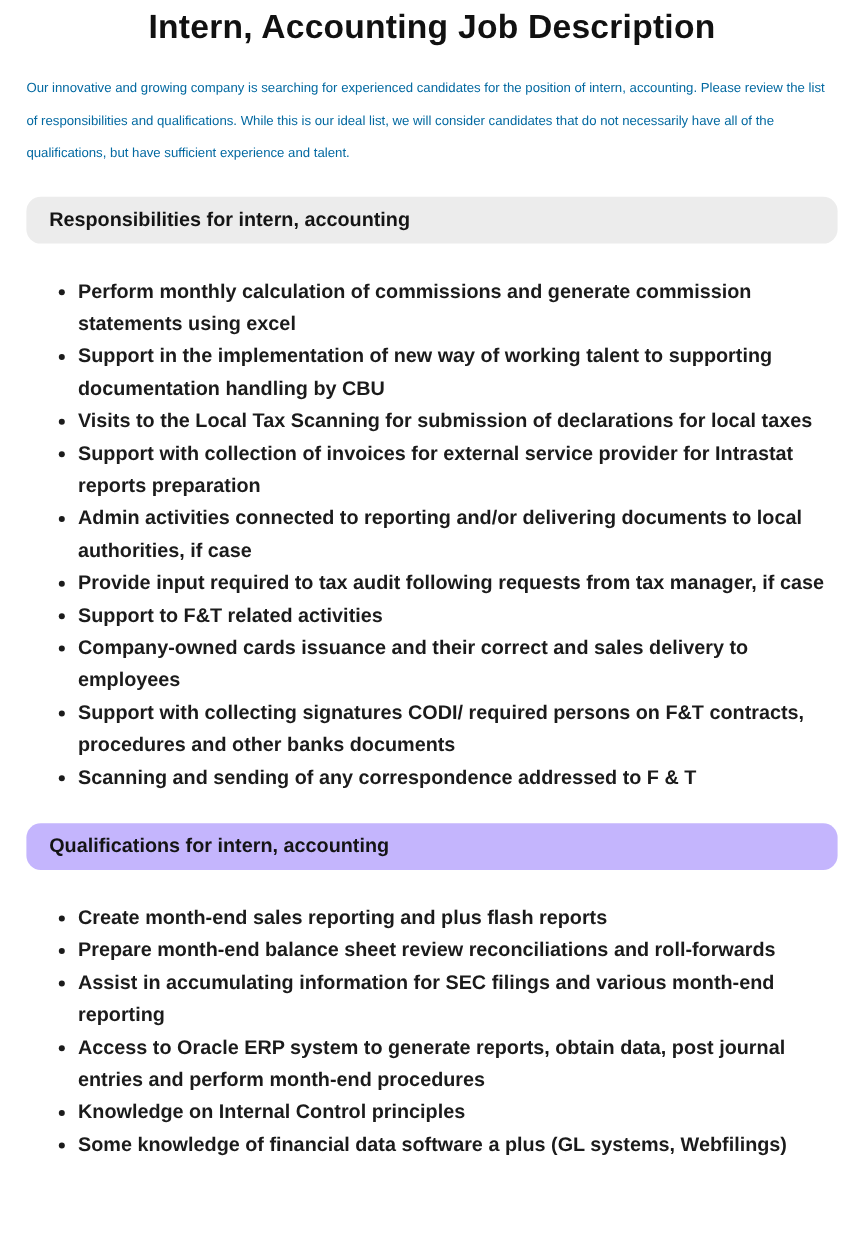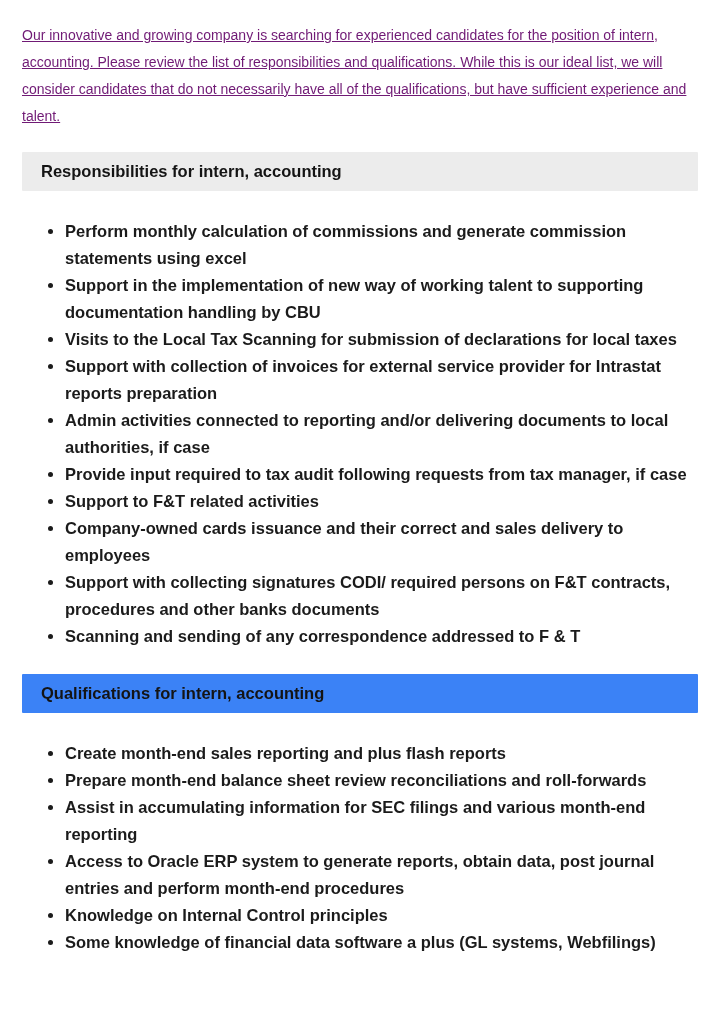--- a/index.html
+++ b/index.html
@@ -23,74 +23,74 @@
   .doc-title {
     font-size: 28px;
     font-weight: 700;
     text-align: center;
     color: #111111;
     margin: 0;
     padding-top: 7px;
     letter-spacing: 0.2px;
   }
   .intro {
-    font-size: 14px;
+    font-size: 11px;
     line-height: 27px;
     margin: 22px 0 0 0;
-    color: #701a75;
-    text-decoration: underline;
+    color: #0369a1;
   }
   .sections {
     margin-top: 22px;
   }
   .section-heading {
     background: #ececec;
     font-weight: 700;
     font-size: 16.5px;
     color: #141414;
     padding: 10px 16px 10px 19px;
     margin: 22px 0 0 0;
-    border-radius: 1px;
+    border-radius: 12px;
   }
   ul.bullets {
     margin: 27px 0 24px 0;
     padding-left: 43px;
     list-style: disc;
   }
   ul.bullets li {
     font-size: 16.5px;
     line-height: 27px;
     margin: 0;
     padding: 0;
     color: #1b1b1b;
     font-weight: bold;
   }
 </style>
 </head>
 <body>
 
 <div class="page">
+  <h1 class="doc-title">Intern, Accounting Job Description</h1>
 
   <p class="intro">Our innovative and growing company is searching for experienced candidates for the position of intern, accounting. Please review the list of responsibilities and qualifications. While this is our ideal list, we will consider candidates that do not necessarily have all of the qualifications, but have sufficient experience and talent.</p>
 
   <div class="sections">
       <div class="section-heading" style="background: rgb(236, 236, 236);">Responsibilities for intern, accounting</div>
       <ul class="bullets">
         <li>Perform monthly calculation of commissions and generate commission statements using excel</li>
         <li>Support in the implementation of new way of working talent to supporting documentation handling by CBU</li>
         <li>Visits to the Local Tax Scanning for submission of declarations for local taxes</li>
         <li>Support with collection of invoices for external service provider for Intrastat reports preparation</li>
         <li>Admin activities connected to reporting and/or delivering documents to local authorities, if case</li>
         <li>Provide input required to tax audit following requests from tax manager, if case</li>
         <li>Support to F&amp;T related activities</li>
         <li>Company-owned cards issuance and their correct and sales delivery to employees</li>
         <li>Support with collecting signatures CODI/ required persons on F&amp;T contracts, procedures and other banks documents</li>
         <li>Scanning and sending of any correspondence addressed to F &amp; T</li>
       </ul>
-      <div class="section-heading" style="background: #3b82f6;">Qualifications for intern, accounting</div>
+      <div class="section-heading" style="background: #c4b5fd;">Qualifications for intern, accounting</div>
       <ul class="bullets">
         <li>Create month-end sales reporting and plus flash reports</li>
         <li>Prepare month-end balance sheet review reconciliations and roll-forwards</li>
         <li>Assist in accumulating information for SEC filings and various month-end reporting</li>
         <li>Access to Oracle ERP system to generate reports, obtain data, post journal entries and perform month-end procedures</li>
         <li>Knowledge on Internal Control principles</li>
         <li>Some knowledge of financial data software a plus (GL systems, Webfilings)</li>
       </ul>
     </div>
 </div>

